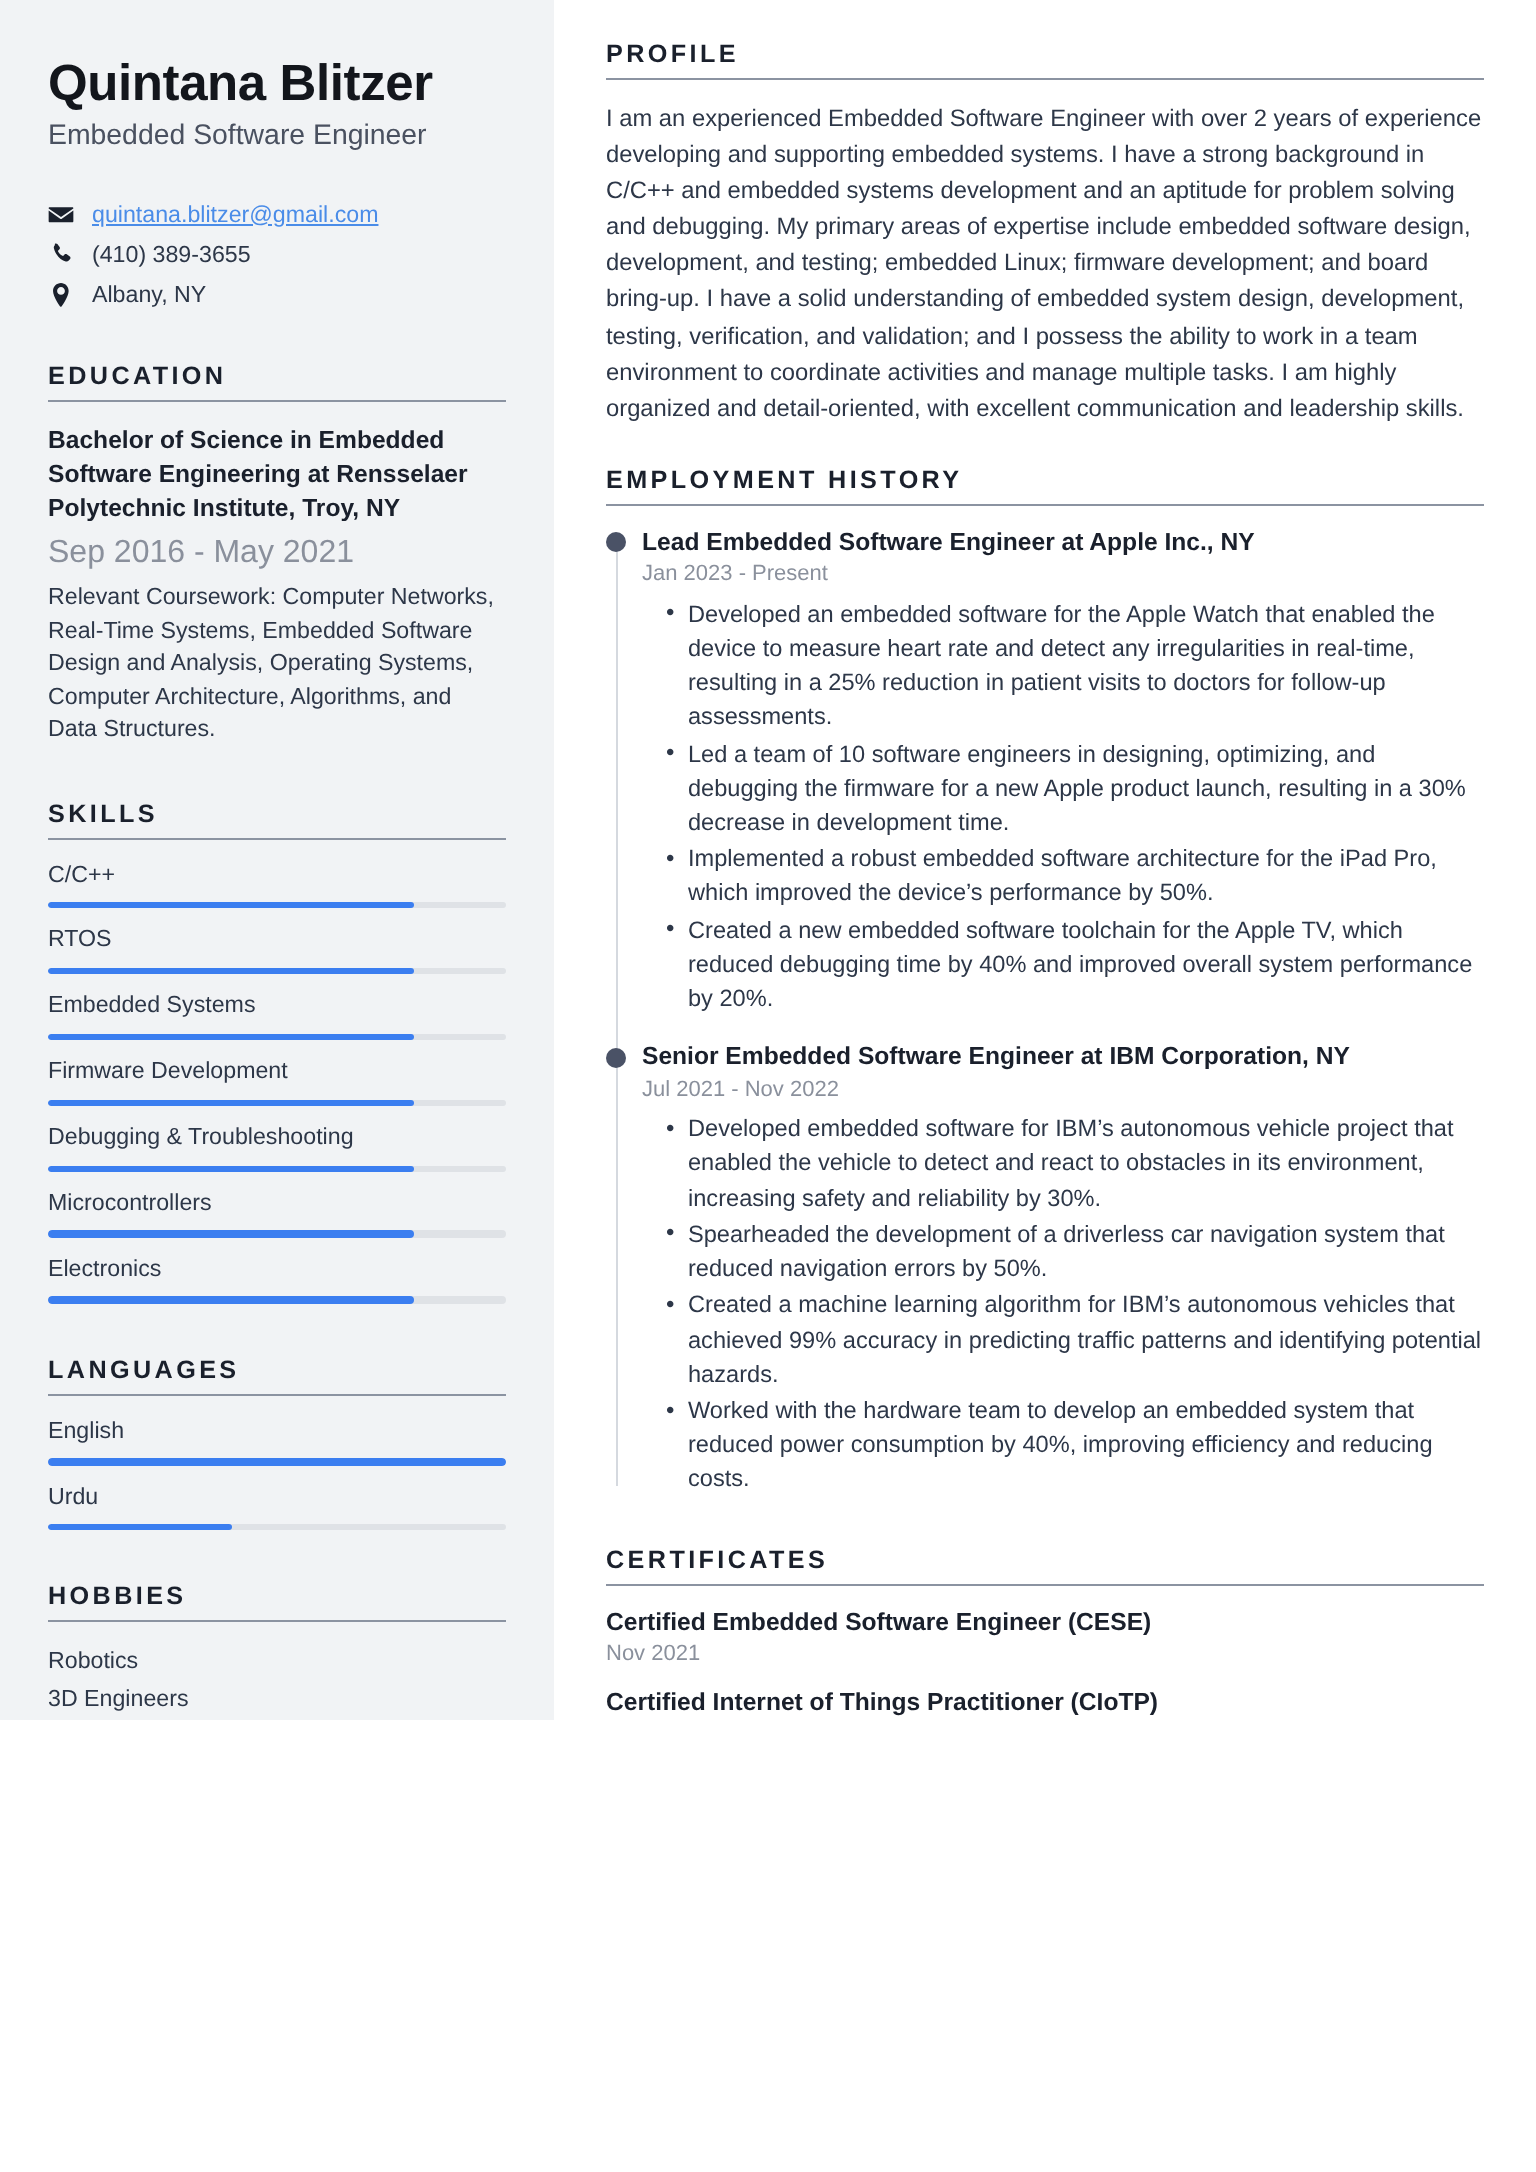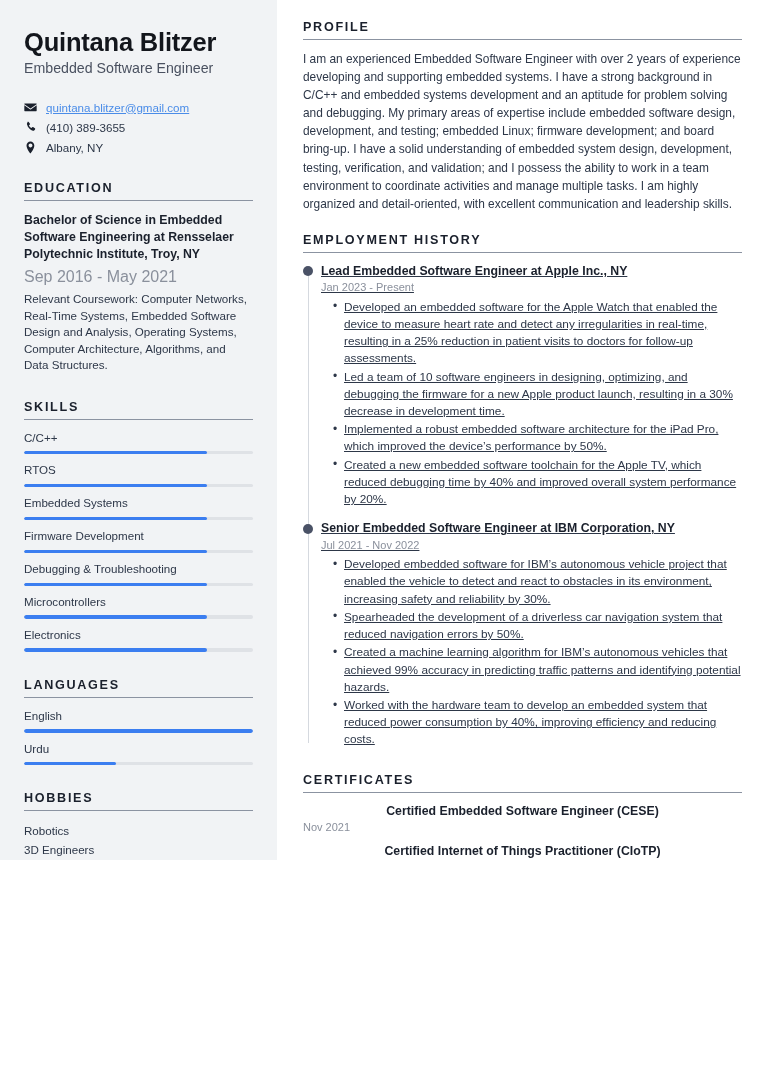--- a/index.html
+++ b/index.html
@@ -190,21 +190,21 @@
   .timeline::before {
     content: "";
     position: absolute;
     left: 4.5px;
     top: 6px;
     bottom: 6px;
     width: 1.6px;
     background: #d5d9df;
   }
 
-  .job { position: relative; margin-bottom: 12px; text-decoration: underline; }
+  .job { position: relative; margin-bottom: 12px; }
 
   .job:last-child { margin-bottom: 0; }
 
   .job-dot {
     position: absolute;
     left: -18px;
     top: 3.5px;
     width: 10px;
     height: 10px;
     border-radius: 50%;
@@ -248,21 +248,20 @@
     color: #2d3748;
   }
 
   .cert-item { margin-bottom: 8px; }
 
   .cert-title {
     font-size: 12.3px;
     font-weight: 700;
     color: #1a202c;
     line-height: 1.35;
-    text-align: center;
   }
 
   .cert-date {
     font-size: 11px;
     color: #8a909c;
     margin-top: 1px;
     line-height: 1.3;
   }
 
   .member-title {

